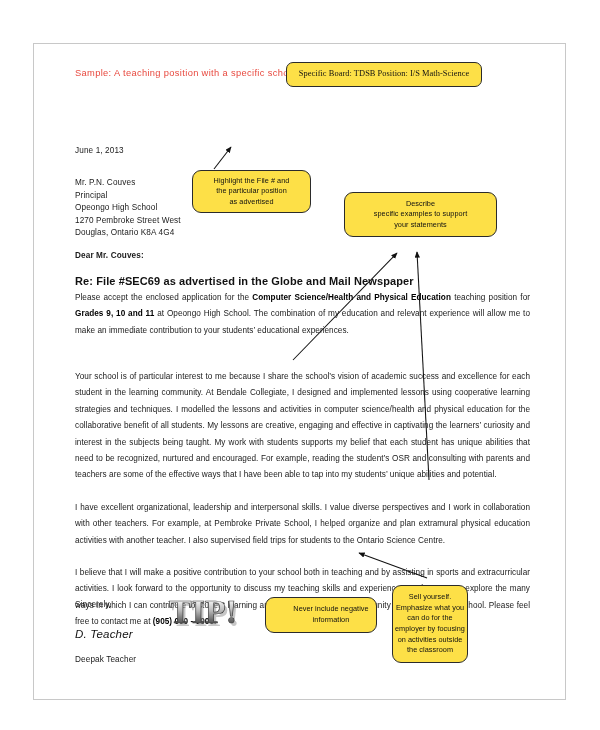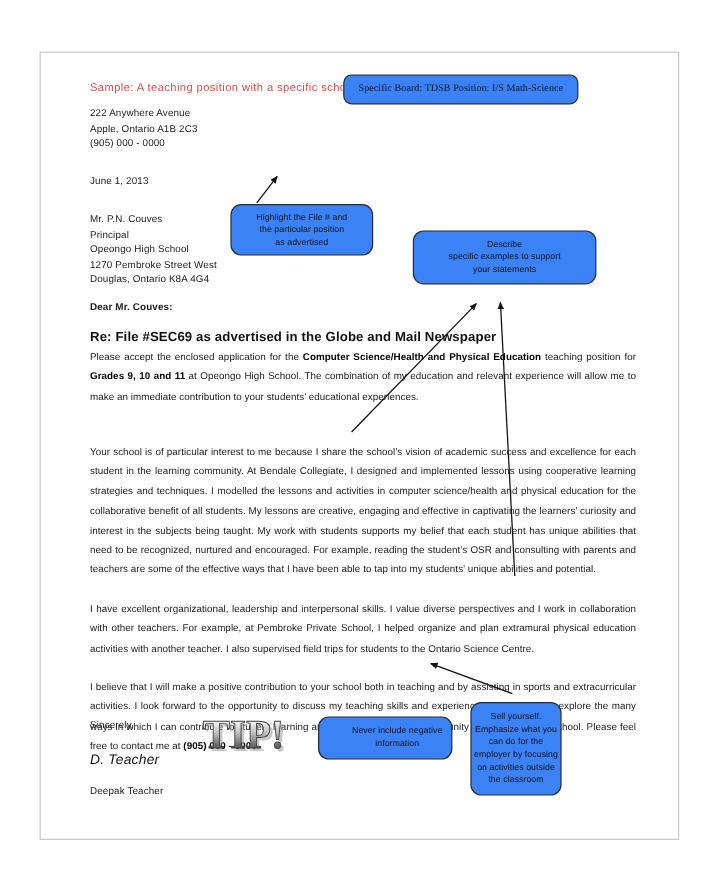--- a/index.html
+++ b/index.html
@@ -99,21 +99,21 @@
   #para-1 { top: 246px; }
   #para-2 { top: 325px; }
   #para-3 { top: 456px; }
   #para-4 { top: 521px; }
 
   
   .callout {
     position: absolute;
     border: 1.1px solid #2b2b2b;
     border-radius: 9px;
-    background: #3b82f6;
+    background: #fde047;
     box-sizing: border-box;
     display: flex;
     align-items: center;
     justify-content: center;
     text-align: center;
     font-size: 7.3px;
     color: #111;
     line-height: 10.6px;
     letter-spacing: 0.05px;
     z-index: 5;
@@ -181,21 +181,20 @@
 </style>
 </head>
 <body>
 
 <div id="page">
 
   <div id="letter">
 
     <div class="sample-title">Sample: A teaching position with a specific school</div>
 
-    <div class="blk" id="sender-address">222 Anywhere Avenue<br>Apple, Ontario  A1B 2C3<br>(905) 000 - 0000</div>
 
     <div class="blk" id="letter-date">June 1, 2013</div>
 
     <div class="blk" id="recipient-address">Mr. P.N. Couves<br>Principal<br>Opeongo High School<br>1270 Pembroke Street West<br>Douglas, Ontario K8A 4G4</div>
 
     <div class="blk" id="salutation">Dear Mr. Couves:</div>
 
     <div id="re-line">Re: File #SEC69 as advertised in the Globe and Mail Newspaper</div>
 
     <div class="para" id="para-1"><span>Please accept the enclosed application for the </span><b>Computer Science/Health and Physical Education</b><span> teaching position for </span><b>Grades 9, 10 and 11</b><span> at Opeongo High School. The combination of my education and relevant experience will allow me to make an immediate contribution to your students’ educational experiences.</span></div>

